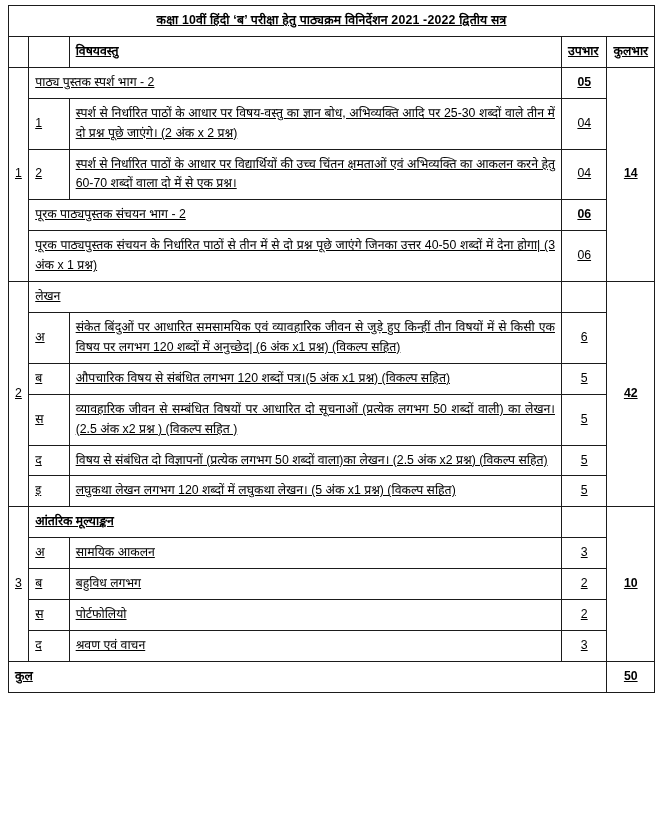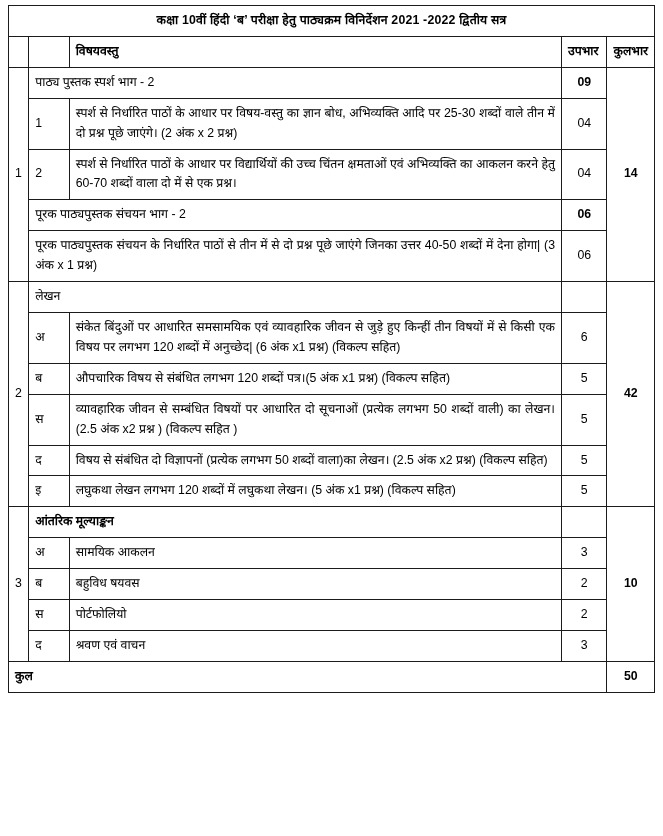--- a/index.html
+++ b/index.html
@@ -25,20 +25,21 @@
     width: 647px;
     border-collapse: collapse;
     table-layout: fixed;
   }
   table.spec td {
     border: 1px solid #1b1b1b;
     vertical-align: middle;
     padding: 5px 6px;
     font-size: 12.3px;
     line-height: 1.62;
+    text-decoration: underline;
   }
   
   col.c-sno    { width: 20px; }
   col.c-sub    { width: 40px; }
   col.c-body   { width: 487px; }
   col.c-up     { width: 45px; }
   col.c-kul    { width: 47px; }
 
   .title-cell {
     text-align: center;
@@ -139,21 +140,21 @@
         <td class="head-blank"></td>
         <td class="head-blank"></td>
         <td class="head-cell">विषयवस्तु</td>
         <td class="head-cell">उपभार</td>
         <td class="head-cell">कुलभार</td>
       </tr>
 
       <tr>
         <td class="sno" rowspan="5">1</td>
         <td class="plain-head" colspan="2">पाठ्य पुस्तक स्पर्श भाग - 2</td>
-        <td class="num bold">09</td>
+        <td class="num bold">05</td>
         <td class="kul-total" rowspan="5">14</td>
       </tr>
       <tr>
         <td class="subkey">1</td>
         <td class="body-text">स्पर्श से निर्धारित पाठों के आधार पर विषय-वस्तु का ज्ञान बोध, अभिव्यक्ति आदि पर 25-30 शब्दों वाले तीन में दो प्रश्न पूछे जाएंगे। (2 अंक x 2 प्रश्न)</td>
         <td class="num">04</td>
       </tr>
       <tr>
         <td class="subkey-mid">2</td>
         <td class="body-text">स्पर्श से निर्धारित पाठों के आधार पर विद्यार्थियों की उच्च चिंतन क्षमताओं एवं अभिव्यक्ति का आकलन करने हेतु 60-70 शब्दों वाला दो में से एक प्रश्न।</td>
@@ -206,21 +207,21 @@
         <td class="num"></td>
         <td class="kul-total" rowspan="5">10</td>
       </tr>
       <tr>
         <td class="subkey-mid">अ</td>
         <td class="body-text single">सामयिक आकलन</td>
         <td class="num">3</td>
       </tr>
       <tr>
         <td class="subkey-mid">ब</td>
-        <td class="body-text single">बहुविध षयवस</td>
+        <td class="body-text single">बहुविध लगभग</td>
         <td class="num">2</td>
       </tr>
       <tr>
         <td class="subkey-mid">स</td>
         <td class="body-text single">पोर्टफोलियो</td>
         <td class="num">2</td>
       </tr>
       <tr>
         <td class="subkey-mid">द</td>
         <td class="body-text single">श्रवण एवं वाचन</td>

